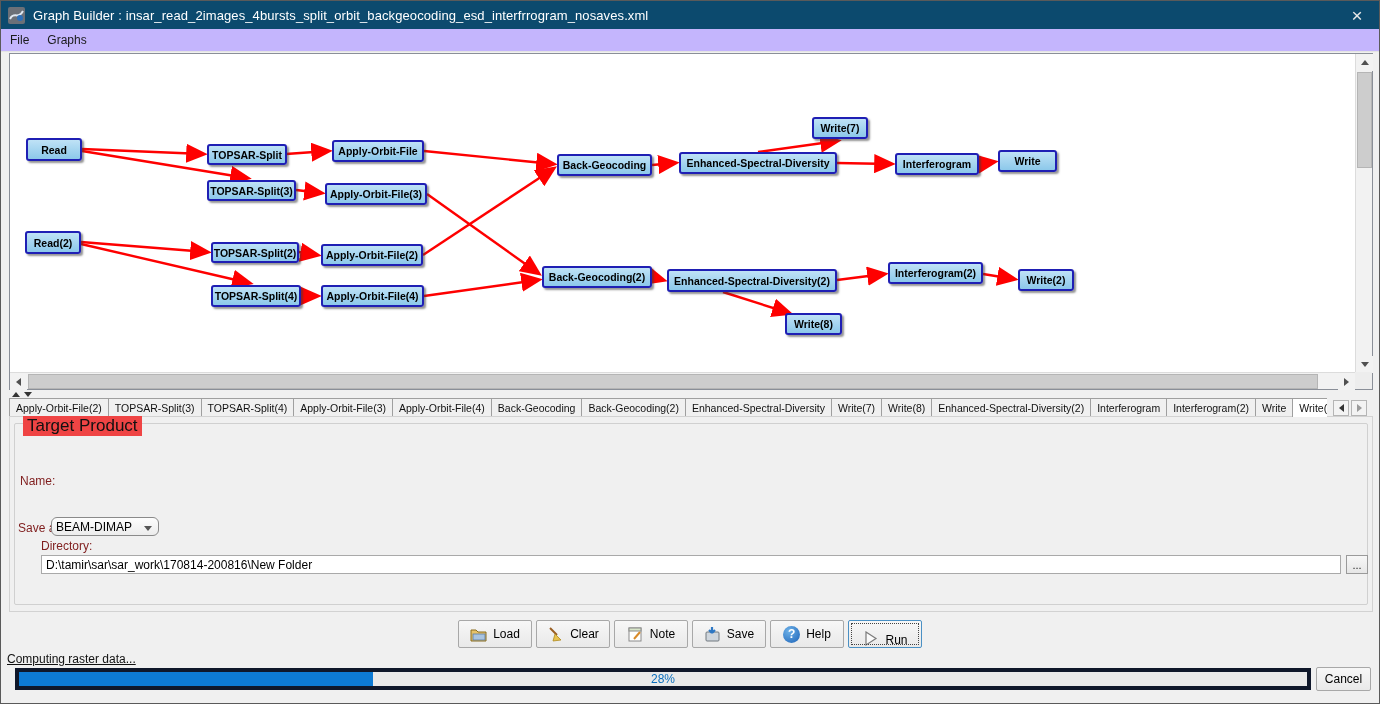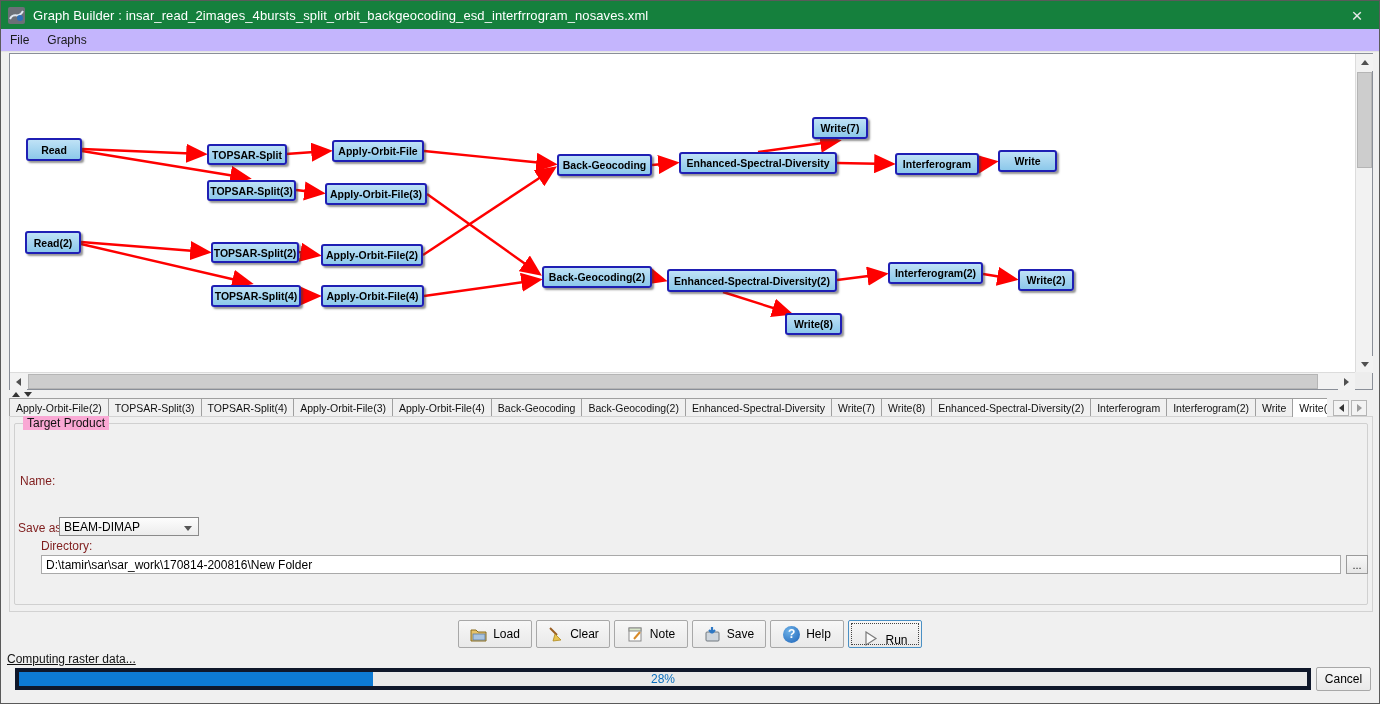--- a/index.html
+++ b/index.html
@@ -1,20 +1,20 @@
 <!DOCTYPE html>
 <html><head>
 <meta charset="utf-8">
 <style>
   * { margin:0; padding:0; box-sizing:border-box; }
   html,body { width:1380px; height:704px; background:#d6d6d6; font-family:"Liberation Sans", sans-serif; }
   .window { position:relative; width:1380px; height:704px; background:#f0f0f0; border:1px solid #5a5a5a; overflow:hidden; }
 
   
-  .titlebar { position:absolute; left:0; top:0; width:100%; height:28px; background:#15803d; display:flex; align-items:center; }
+  .titlebar { position:absolute; left:0; top:0; width:100%; height:28px; background:#0c4a6e; display:flex; align-items:center; }
   .titlebar .app-icon { width:17px; height:17px; margin:0 8px 0 7px; flex:0 0 auto; }
   .titlebar .title-text { color:#ffffff; font-size:13px; letter-spacing:.1px; white-space:nowrap; }
   .close-btn { position:absolute; right:0; top:0; width:44px; height:28px; display:flex; align-items:center; justify-content:center; color:#e8e8e8; font-size:19px; line-height:1; cursor:default; }
 
   
   .menubar { position:absolute; left:0; top:28px; width:100%; height:23px; background:#c4b5fd; display:flex; align-items:center; border-bottom:1px solid #e3e3e3; }
   .menu-item { font-size:12px; color:#1a1a1a; padding:3px 9px; }
 
   
   .graph-panel { position:absolute; left:8px; top:52px; width:1364px; height:337px; background:#ffffff; border:1px solid #8a8f98; }
@@ -49,21 +49,21 @@
   .tab:last-child { border-right:1px solid #9f9f9f; }
   .tab.active { background:#ffffff; height:20px; border-bottom:1px solid #ffffff; position:relative; z-index:2; }
   .tab-scrollers { position:absolute; right:6px; bottom:1px; display:flex; gap:2px; }
   .tab-scroll-btn { width:16px; height:16px; border:1px solid #b5b5b5; background:#f3f3f3; display:flex; align-items:center; justify-content:center; }
   .tab-scroll-btn .tri-left  { border-right-color:#333; }
   .tab-scroll-btn .tri-right { border-left-color:#9a9a9a; }
 
   
   .content-panel { position:absolute; left:8px; top:415px; width:1364px; height:196px; background:#f0f0f0; border:1px solid #d2d2d2; }
   .groupbox { position:absolute; left:4px; top:6px; width:1354px; height:182px; border:1px solid #d0d0d0; border-radius:2px; }
-  .group-title { position:absolute; left:8px; top:-8px; background:#f9a8d4; padding:0 4px; font-size:12px; color:#111; }
+  .group-title { position:absolute; left:8px; top:-8px; background:#ef4444; padding:0 4px; font-size:17px; color:#111; }
   .field-label { position:absolute; font-size:12px; color:#7f1d1d; }
   .text-input { position:absolute; height:19px; border:1px solid #a9a9a9; background:#ffffff; font-family:"Liberation Sans", sans-serif; font-size:12px; color:#000; padding:0 4px; }
   .combo { position:absolute; height:19px; border:1px solid #8a8a8a; background:linear-gradient(#fdfdfd,#ececec); display:flex; align-items:center; font-size:12px; color:#000; padding:0 4px; }
   .combo .chevron { position:absolute; right:6px; top:8px; width:0; height:0; border-left:4px solid transparent; border-right:4px solid transparent; border-top:5px solid #555; }
   .browse-btn { position:absolute; width:22px; height:19px; border:1px solid #9a9a9a; background:linear-gradient(#f7f7f7,#e6e6e6); display:flex; align-items:center; justify-content:center; font-size:11px; color:#222; }
 
   
   .buttons-row { position:absolute; left:0; top:619px; width:100%; display:flex; justify-content:center; gap:4px; }
   .tool-btn { height:28px; min-width:74px; border:1px solid #a8a8a8; border-radius:2px; background:linear-gradient(#f7f7f7,#e9e9e9); display:flex; align-items:center; justify-content:center; gap:6px; font-size:12px; color:#000; padding:0 10px; }
   .tool-btn.run { border:1px solid #4a90c4; outline:1px dotted #444; outline-offset:-4px;align-items:flex-end; }
@@ -208,21 +208,21 @@
     </div>
   </div>
 
   <div class="content-panel">
     <div class="groupbox">
       <span class="group-title">Target Product</span>
 
       <span class="field-label" style="left:5px; top:50px;">Name:</span>
 
       <span class="field-label" style="left:3px; top:97px;">Save as:</span>
-      <div class="combo" style="left:44px; top:93px; width:140px;">
+      <div class="combo" style="left:36px; top:93px; width:108px;border-radius:6px;">
         <span>BEAM-DIMAP</span>
         <div class="chevron"></div>
       </div>
 
       <span class="field-label" style="left:26px; top:115px;">Directory:</span>
       <input class="text-input" style="left: 26px; top: 131px; width: 1300px;" value="D:\tamir\sar\sar_work\170814-200816\New Folder">
       <div class="browse-btn" style="left:1331px; top:131px;">
         <span>...</span>
       </div>
     </div>

